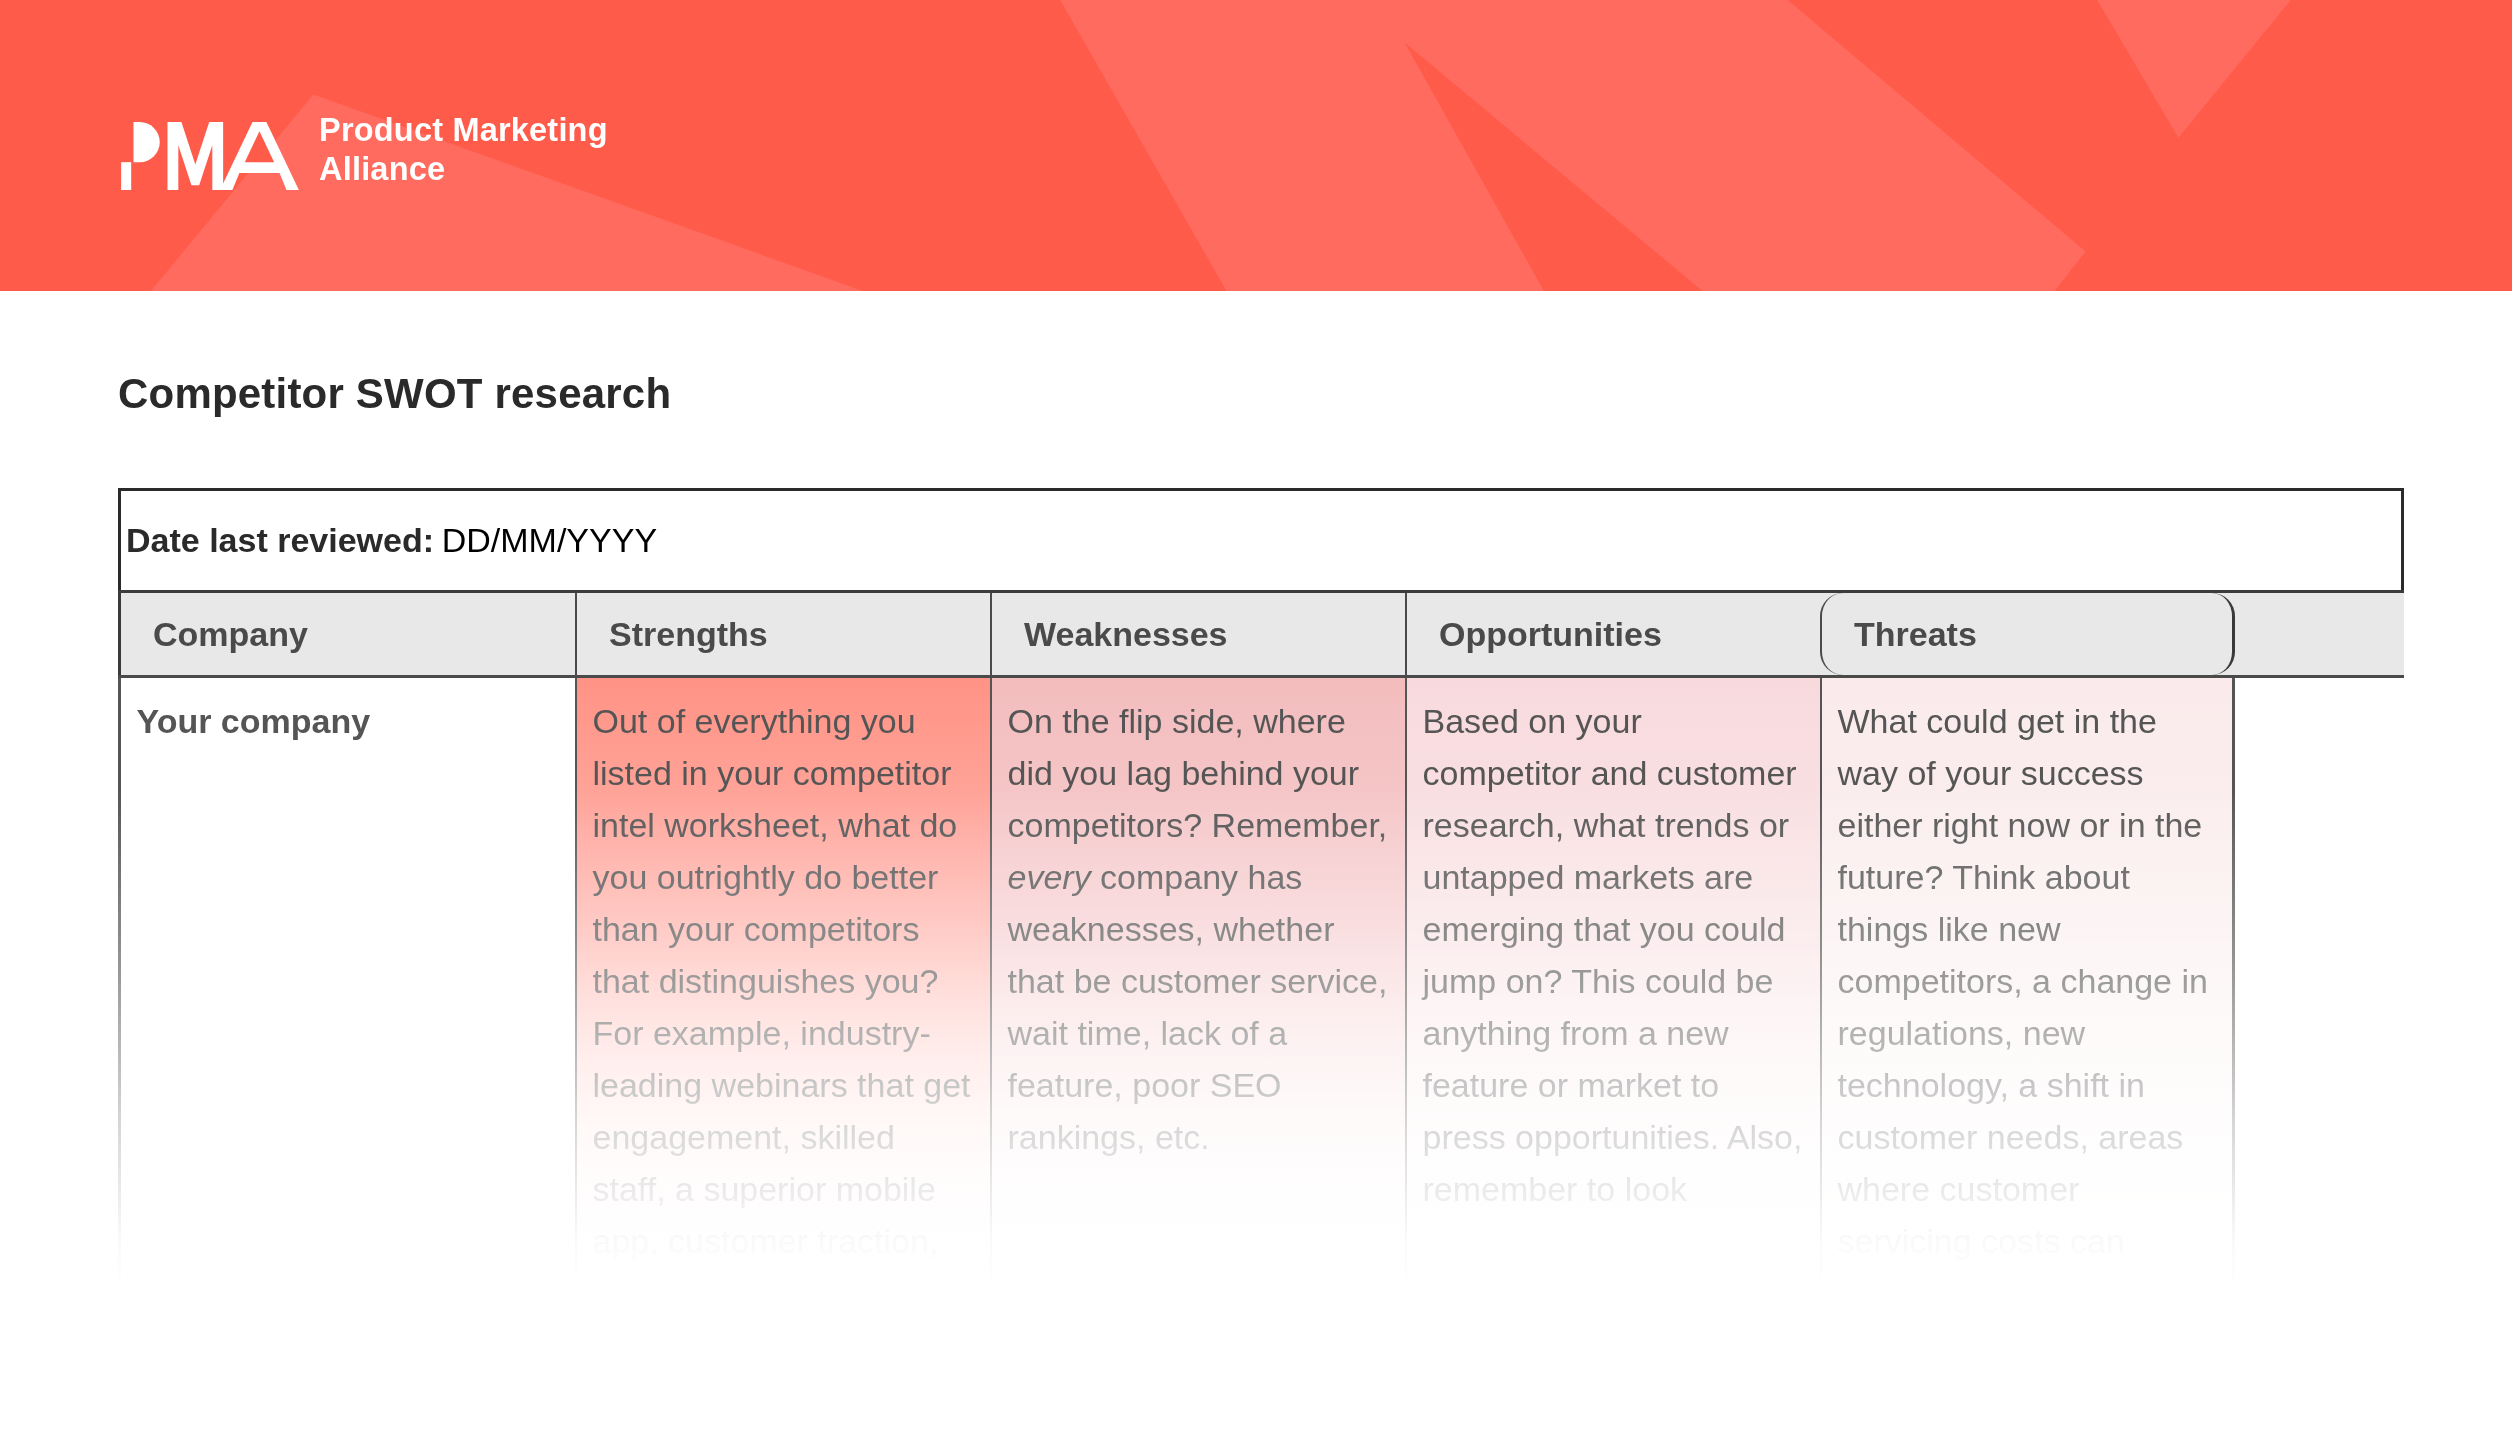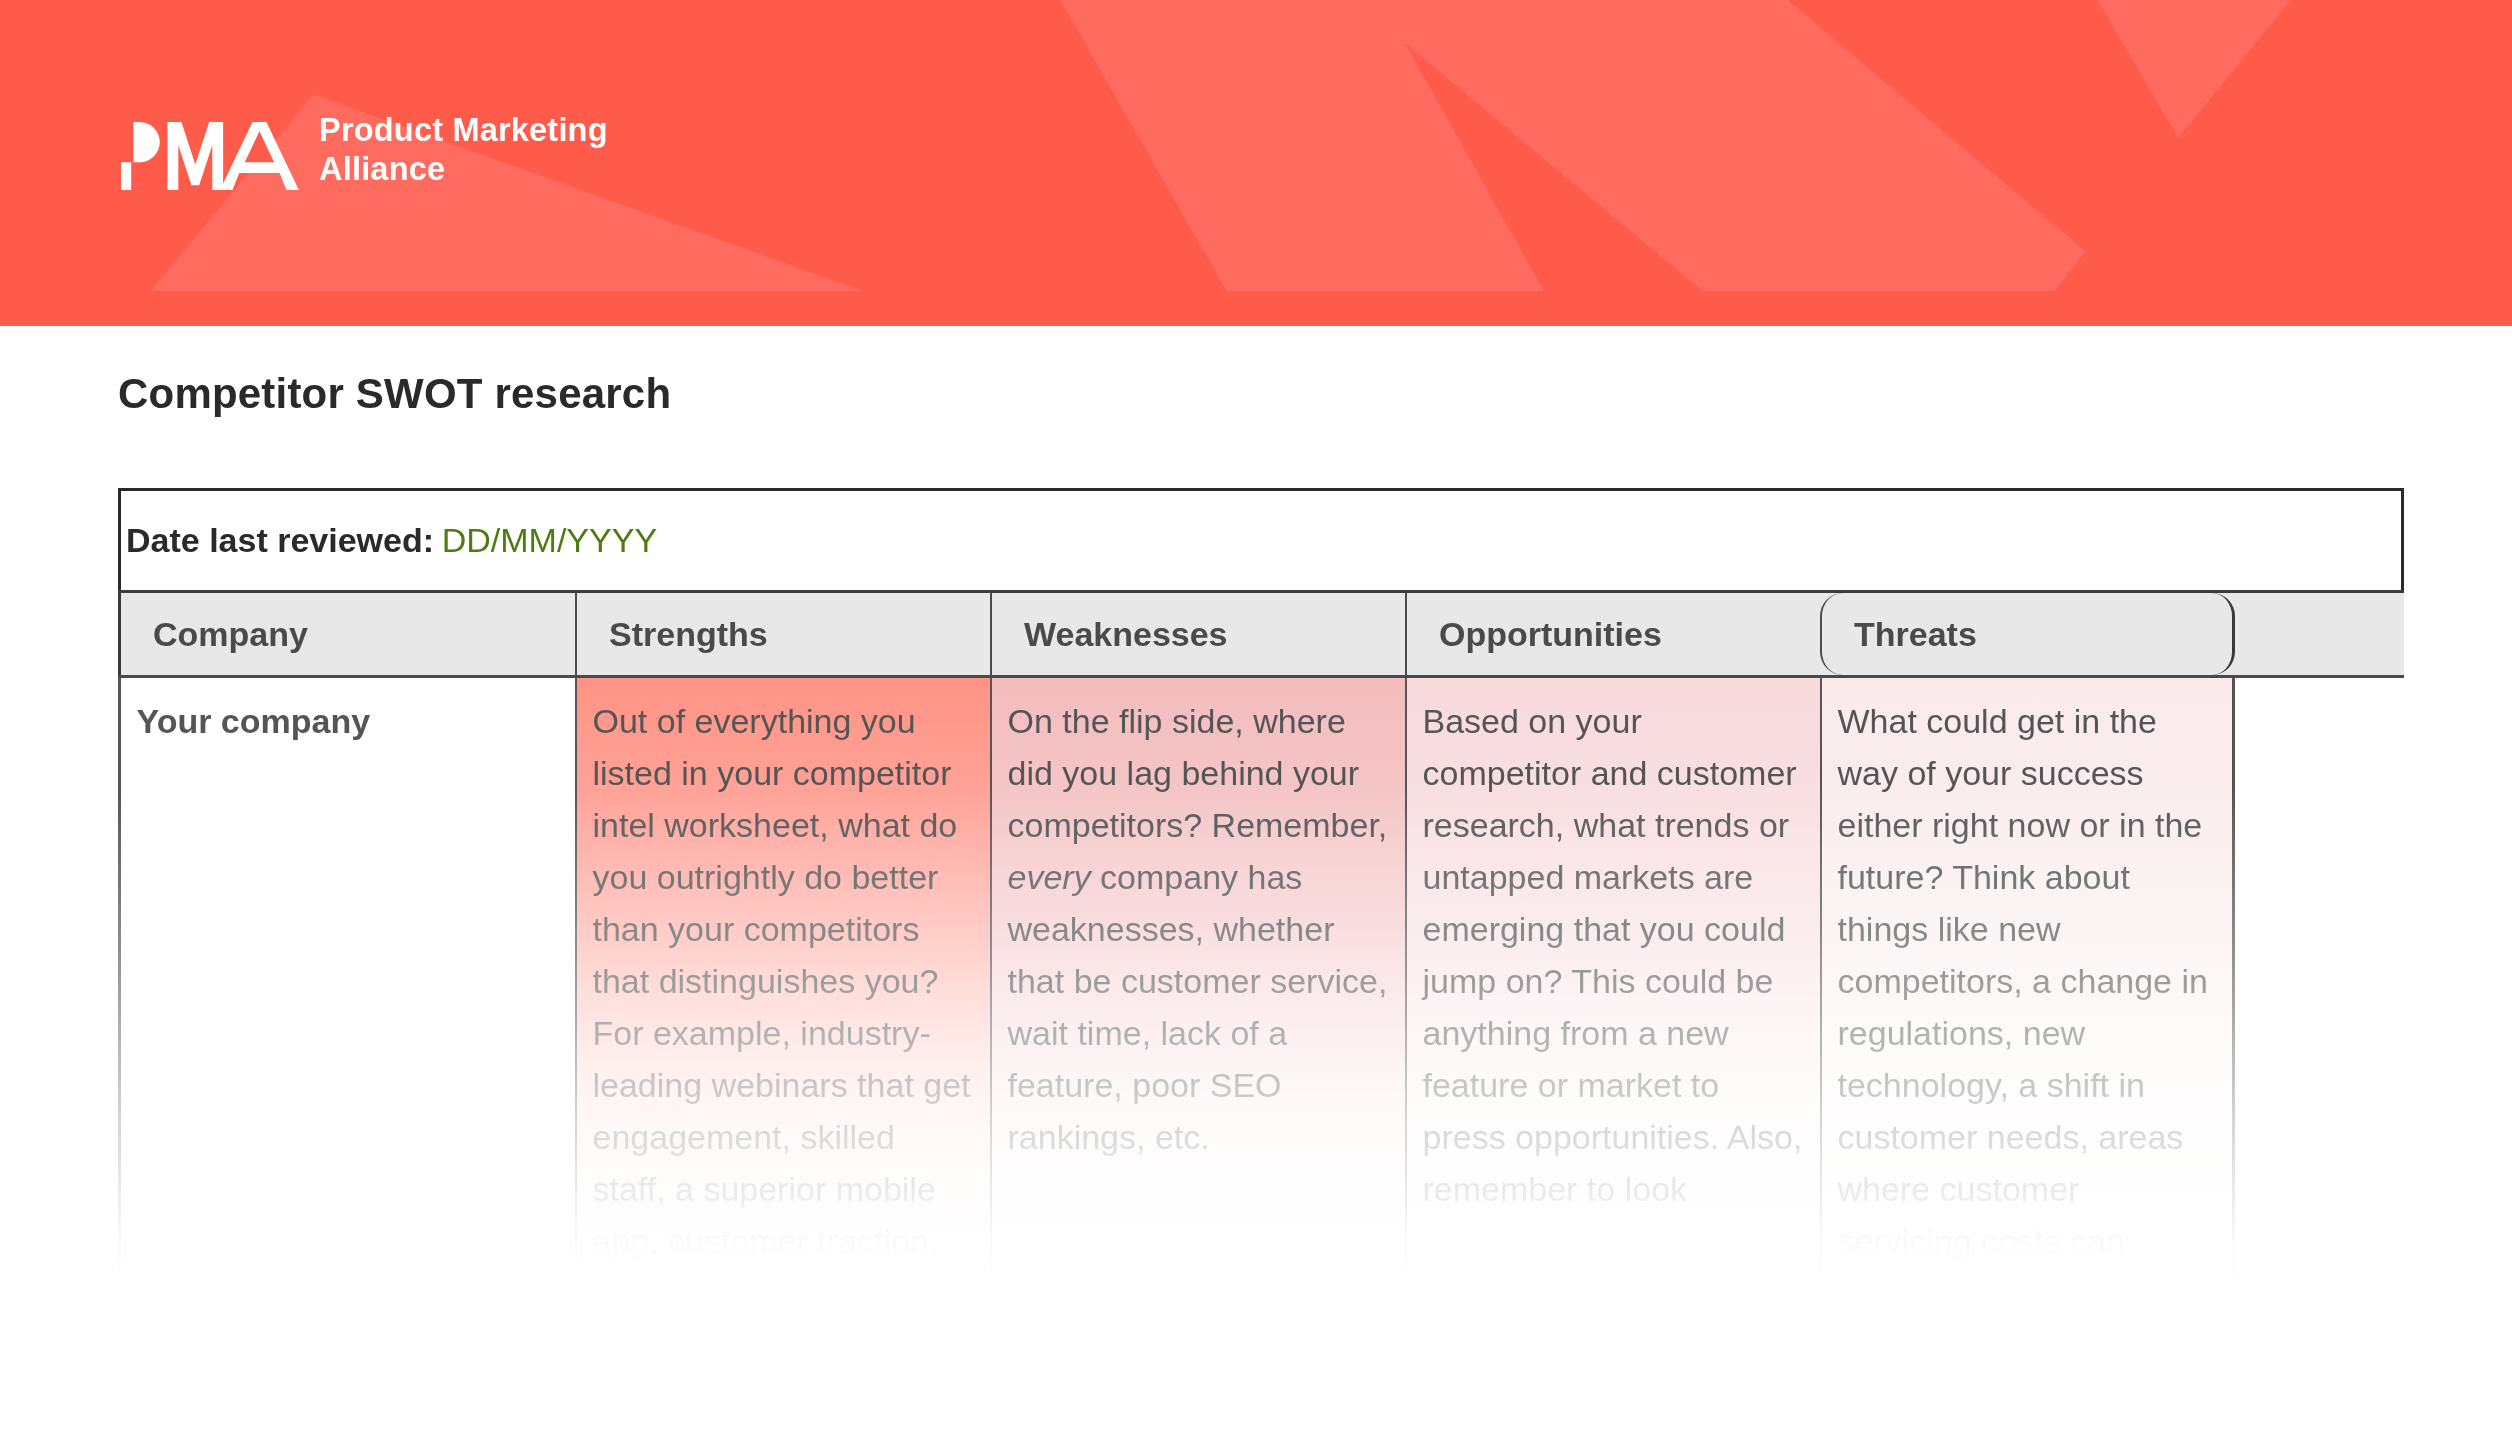--- a/index.html
+++ b/index.html
@@ -1,34 +1,34 @@
 <!DOCTYPE html>
 <html style="font-size:12.4px"><head>
 <meta charset="utf-8">
 <style>
   * { box-sizing: border-box; margin: 0; padding: 0; }
   html, body { width: 2512px; height: 1451px; background: #ffffff; overflow: hidden; }
   body { position: relative; font-family: "Liberation Sans", "DejaVu Sans", sans-serif; color: #2b2b2b; }
 
   
-  .banner { position: absolute; left: 0; top: 0; width: 2512px; height: 326px; background: #FF5B4B; overflow: hidden; }
+  .banner { position: absolute; left: 0; top: 0; width: 2512px; height: 291px; background: #FF5B4B; overflow: hidden; }
   .banner svg.shapes { position: absolute; left: 0; top: 0; }
   .logo { position: absolute; left: 121px; top: 120px; height: 70px; display: flex; align-items: flex-end; }
   .logo-mark { position: relative; width: 178px; height: 68px; }
   .logo-text { position: absolute; left: 319px; top: 111px; color: #ffffff; font-weight: 700; font-size: 32.5px; line-height: 39px; letter-spacing: 0.2px; }
   .logo-text div { white-space: nowrap; }
 
   
   .page-title { position: absolute; left: 118px; top: 370px; font-size: 42px; font-weight: 700; color: #2a2a2a; letter-spacing: 0.2px; }
 
   
   .swot { position: absolute; left: 118px; top: 488px; width: 2286px; }
   .date-row { height: 102px; border: 3.1px solid #2a2a2a; border-bottom: none; display: flex; align-items: center; padding-left: 5px; font-size: 34px; color: #2a2a2a; }
   .date-row .lbl { font-weight: 700; margin-right: 7.7px; }
-  .date-row .val { font-weight: 400; color: #4d7c0f; }
+  .date-row .val { font-weight: 400; color: #000000; }
 
   .hdr-row { display: flex; height: 88px; border-top: 3.1px solid #3c3c3c; border-bottom: 3.1px solid #4a4a4a; background: #E8E8E8; }
   .hdr-cell { flex: 0 0 auto; height: 100%; display: flex; align-items: center; padding-left: 32px; font-size: 34px; font-weight: 700; color: #4a4a4a; border-left: 2.3px solid #4a4a4a; }
   .hdr-cell:first-child { border-left: 3.1px solid #3a3a3a; }
   .hdr-cell:last-child { border-right: 3.1px solid #3a3a3a; border-radius: 23px; }
 
   .body-wrap { position: relative; height: 611px; }
   .body-row { display: flex; height: 611px; }
   .body-cell { flex: 0 0 auto; height: 100%; padding: 17px 15.5px 0 15.5px; font-size: 34px; line-height: 52px; color: #555; border-left: 2.3px solid #555; overflow: hidden; }
   .body-cell:first-child { border-left: 3.1px solid #555; }

